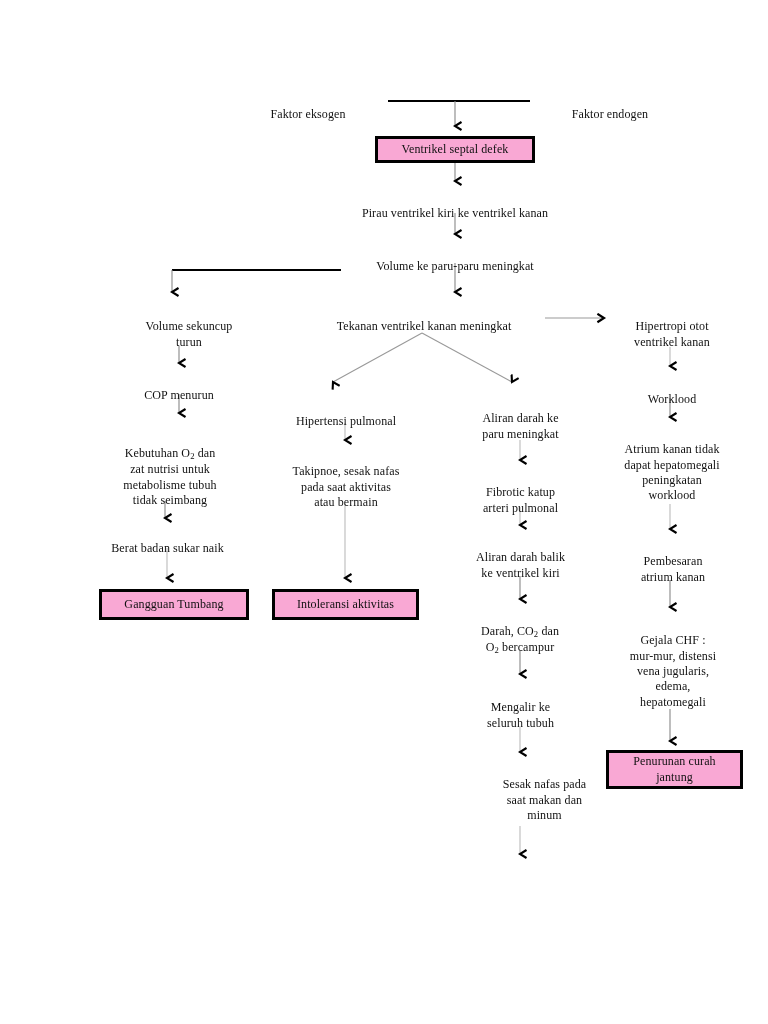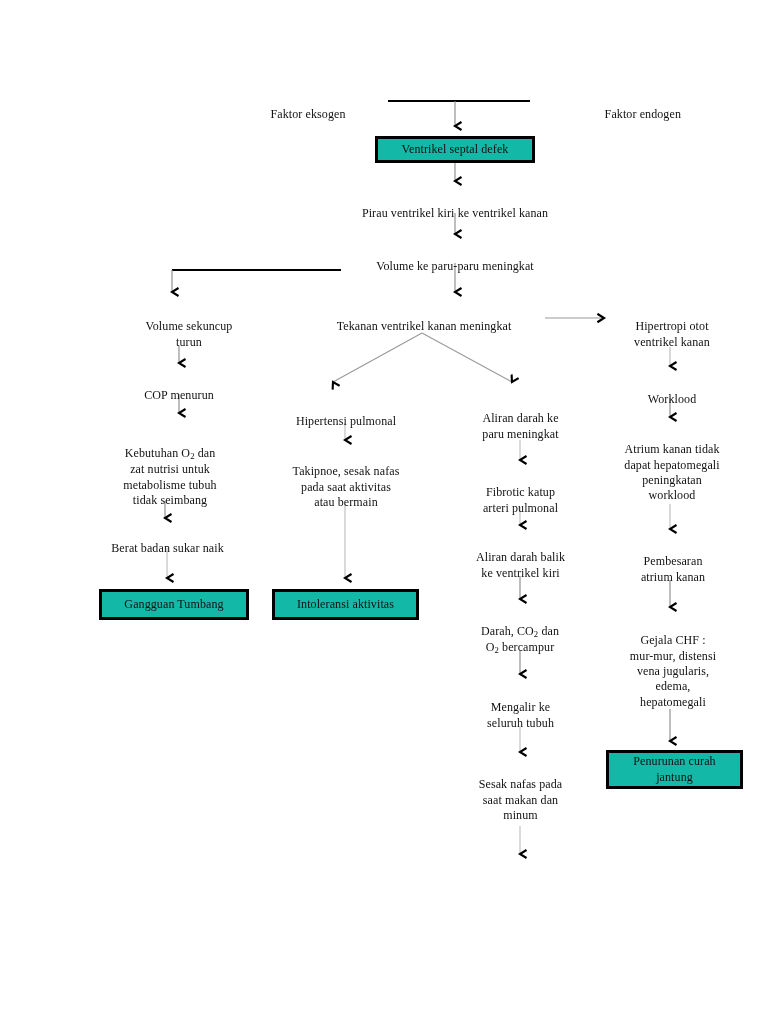--- a/index.html
+++ b/index.html
@@ -32,21 +32,21 @@
     font-size: 12px;
     white-space: pre-line;
     color: #111111;
     letter-spacing: 0.1px;
   }
   .node.plain {
     background: transparent;
   }
   .node.boxed {
     border: 2px solid #000000;
-    background: #14b8a6;
+    background: #f9a8d4;
     box-sizing: border-box;
     display: flex;
     align-items: center;
     justify-content: center;
     padding: 3px 8px;
   }
   .node.boxed.thick {
     border-width: 3px;
   }
   .node-text {
@@ -110,21 +110,21 @@
     <line x1="670" y1="398" x2="670" y2="417" stroke="#888" stroke-width="1.1" marker-end="url(#vhead)"></line>
     <line x1="670" y1="504" x2="670" y2="529" stroke="#bbb" stroke-width="1.1" marker-end="url(#vhead)"></line>
     <line x1="670" y1="580" x2="670" y2="607" stroke="#888" stroke-width="1.1" marker-end="url(#vhead)"></line>
     <line x1="670" y1="709" x2="670" y2="741" stroke="#888" stroke-width="1.1" marker-end="url(#vhead)"></line>
   </svg>
 
   <div class="node plain" style="left:252px; top:92px; width:112px;">
     <span class="node-text">Faktor eksogen</span>
   </div>
 
-  <div class="node plain" style="left:569px; top:92px; width:112px;text-align:right;">
+  <div class="node plain" style="left:554px; top:92px; width:112px;">
     <span class="node-text">Faktor endogen</span>
   </div>
 
   <div class="node boxed thick" style="left:375px; top:136px; width:160px; height:27px;">
     <span class="node-text">Ventrikel septal defek</span>
   </div>
 
   <div class="node plain" style="left:325px; top:191px; width:260px;">
     <span class="node-text">Pirau ventrikel kiri ke ventrikel kanan</span>
   </div>
@@ -193,21 +193,21 @@
   <div class="node plain" style="left:455px; top:609px; width:130px;">
     <span class="node-text"><span>Darah, CO</span><sub>2</sub><span> dan
 O</span><sub>2</sub><span> bercampur</span></span>
   </div>
 
   <div class="node plain" style="left:458px; top:685px; width:125px;text-align:center;">
     <span class="node-text">Mengalir ke
 seluruh tubuh</span>
   </div>
 
-  <div class="node plain" style="left:452px; top:762px; width:137px;">
+  <div class="node plain" style="left:476px; top:762px; width:137px;">
     <span class="node-text">Sesak nafas pada
 saat makan dan
 minum</span>
   </div>
 
 
   <div class="node plain" style="left:608px; top:304px; width:128px;">
     <span class="node-text">Hipertropi otot
 ventrikel kanan</span>
   </div>

